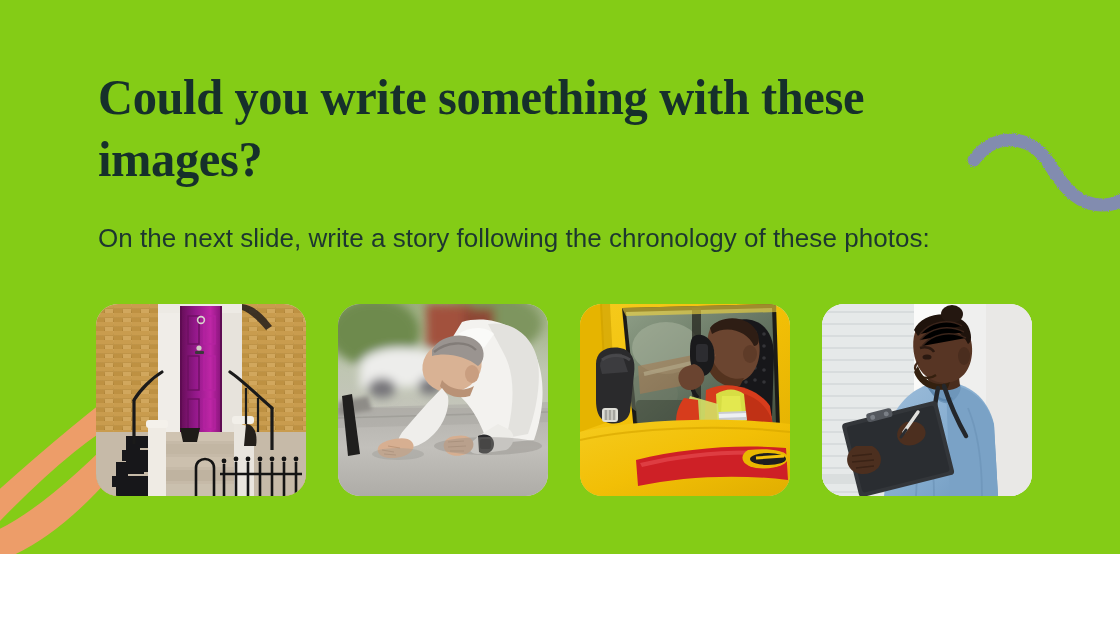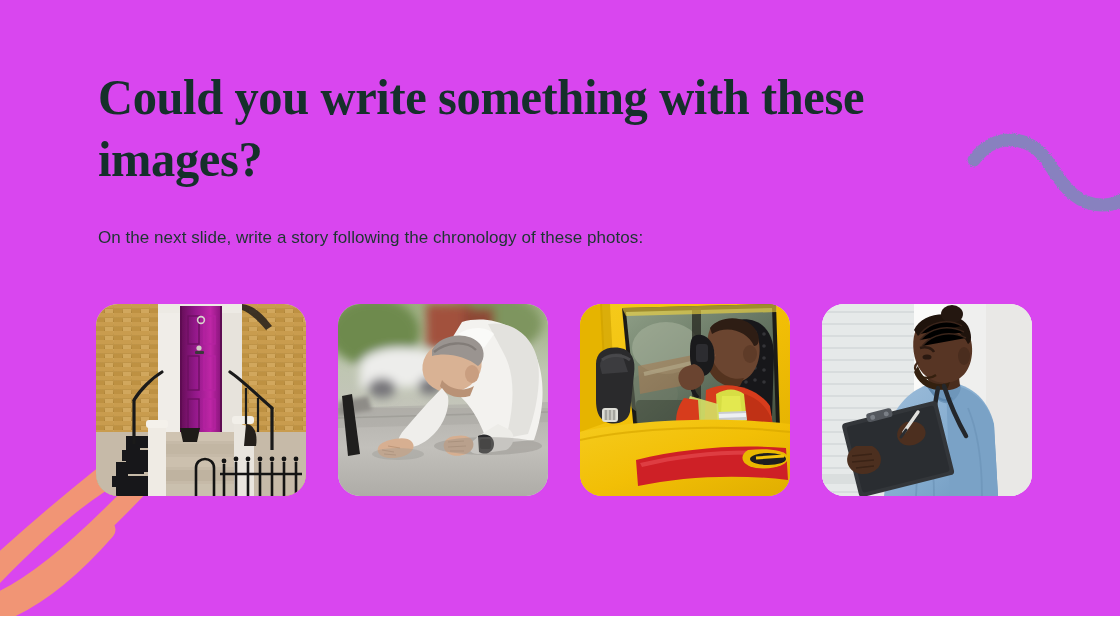--- a/index.html
+++ b/index.html
@@ -9,22 +9,22 @@
   body {
     width: 1120px;
     height: 630px;
     overflow: hidden;
     font-family: "Liberation Sans", sans-serif;
   }
 
   #slide {
     position: relative;
     width: 1120px;
-    height: 616px;
-    background: #d946ef;
+    height: 554px;
+    background: #84cc16;
     overflow: hidden;
   }
 
   
   .deco {
     position: absolute;
     pointer-events: none;
   }
   #deco-purple {
     top: 118px;
@@ -58,21 +58,21 @@
   }
 
   #subtitle {
     position: absolute;
     left: 98px;
     top: 224px;
     width: 900px;
     margin: 0;
     font-family: "Liberation Sans", sans-serif;
     font-weight: normal;
-    font-size: 17px;
+    font-size: 26px;
     line-height: 28px;
     color: #1D3630;
     letter-spacing: 0.05px;
   }
 
   
   #photo-strip {
     position: absolute;
     left: 96px;
     top: 304px;

